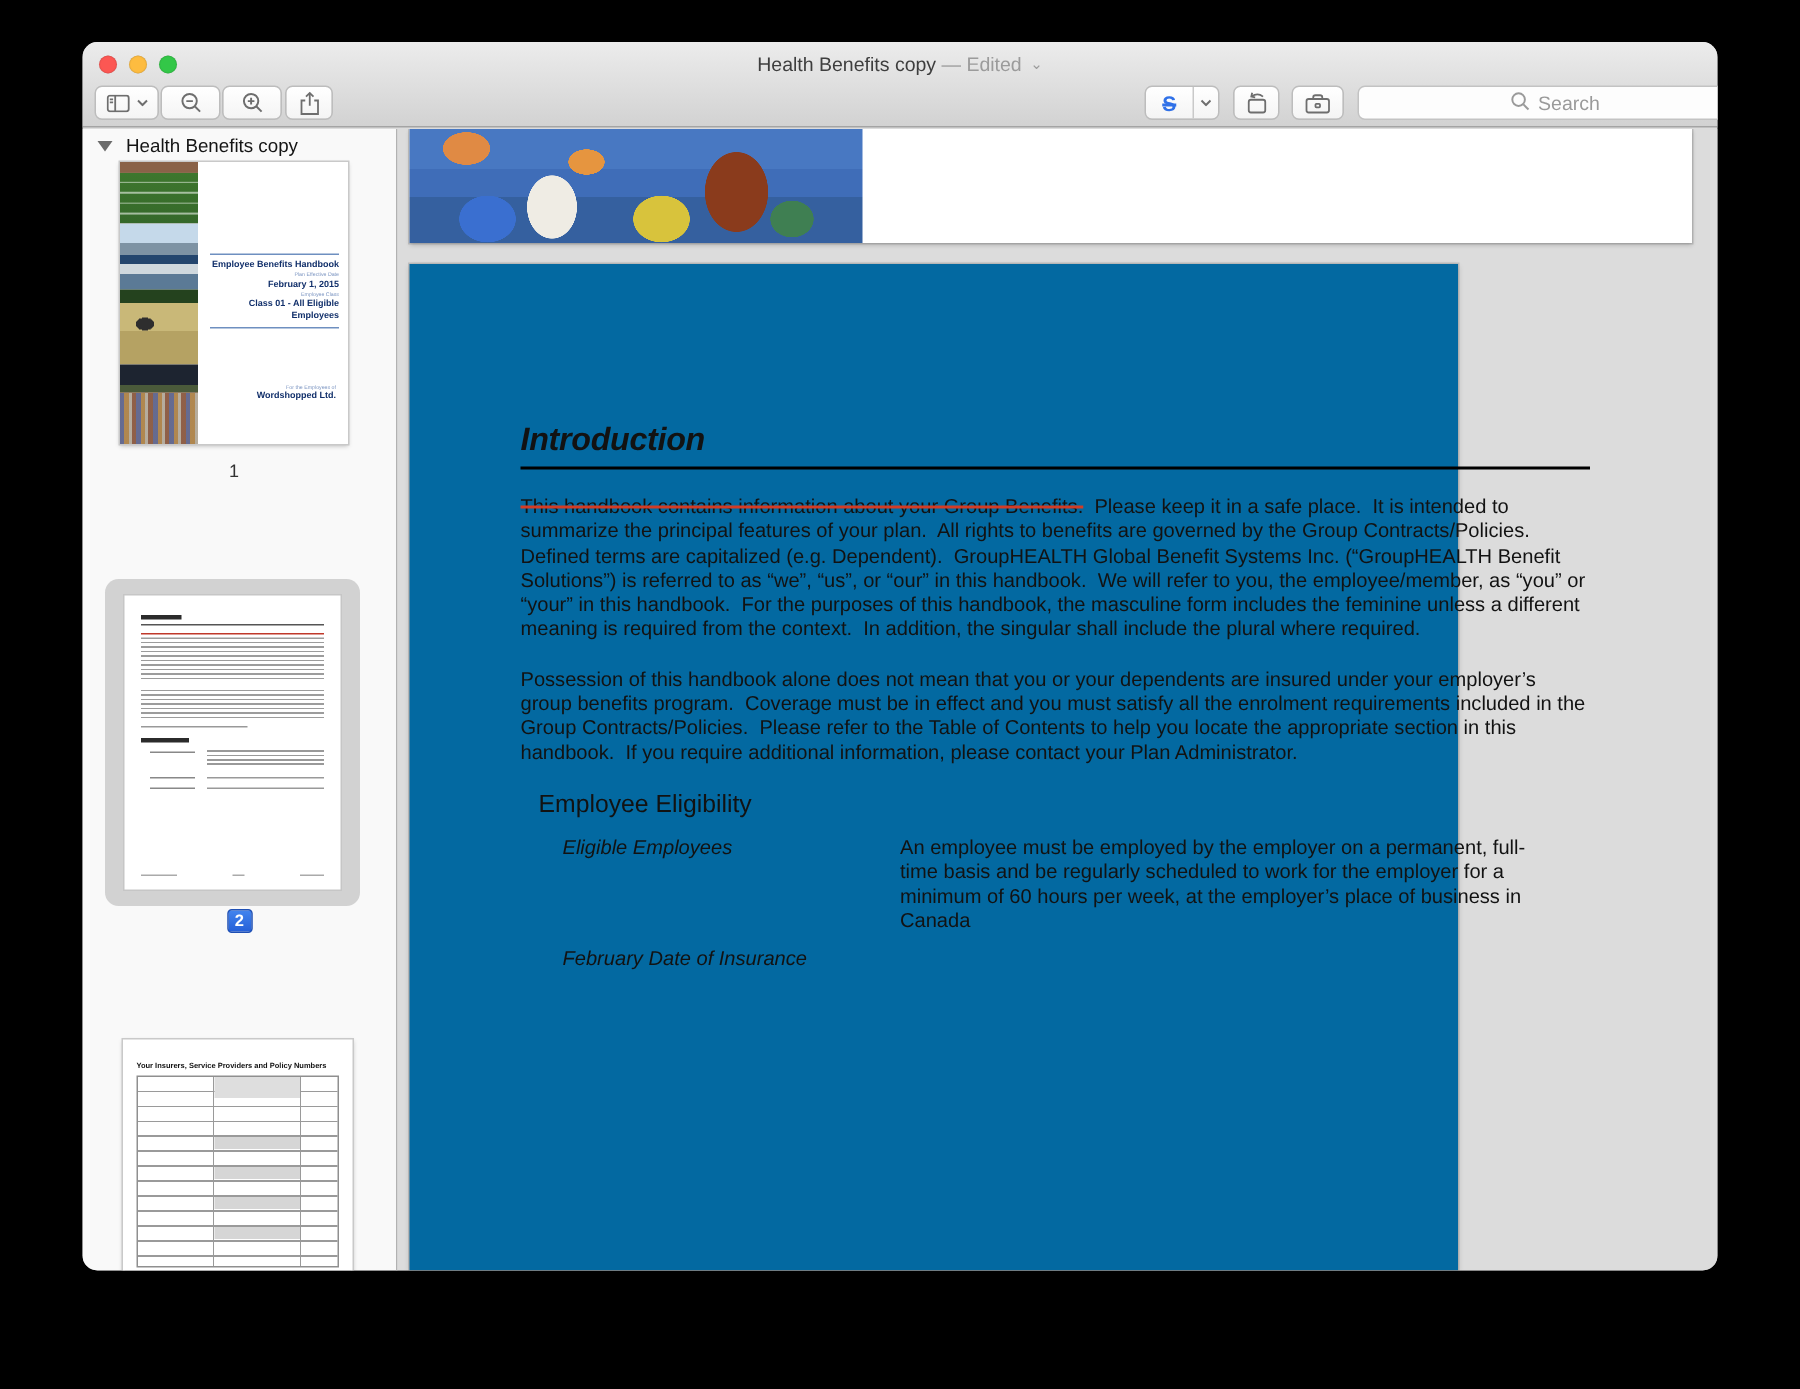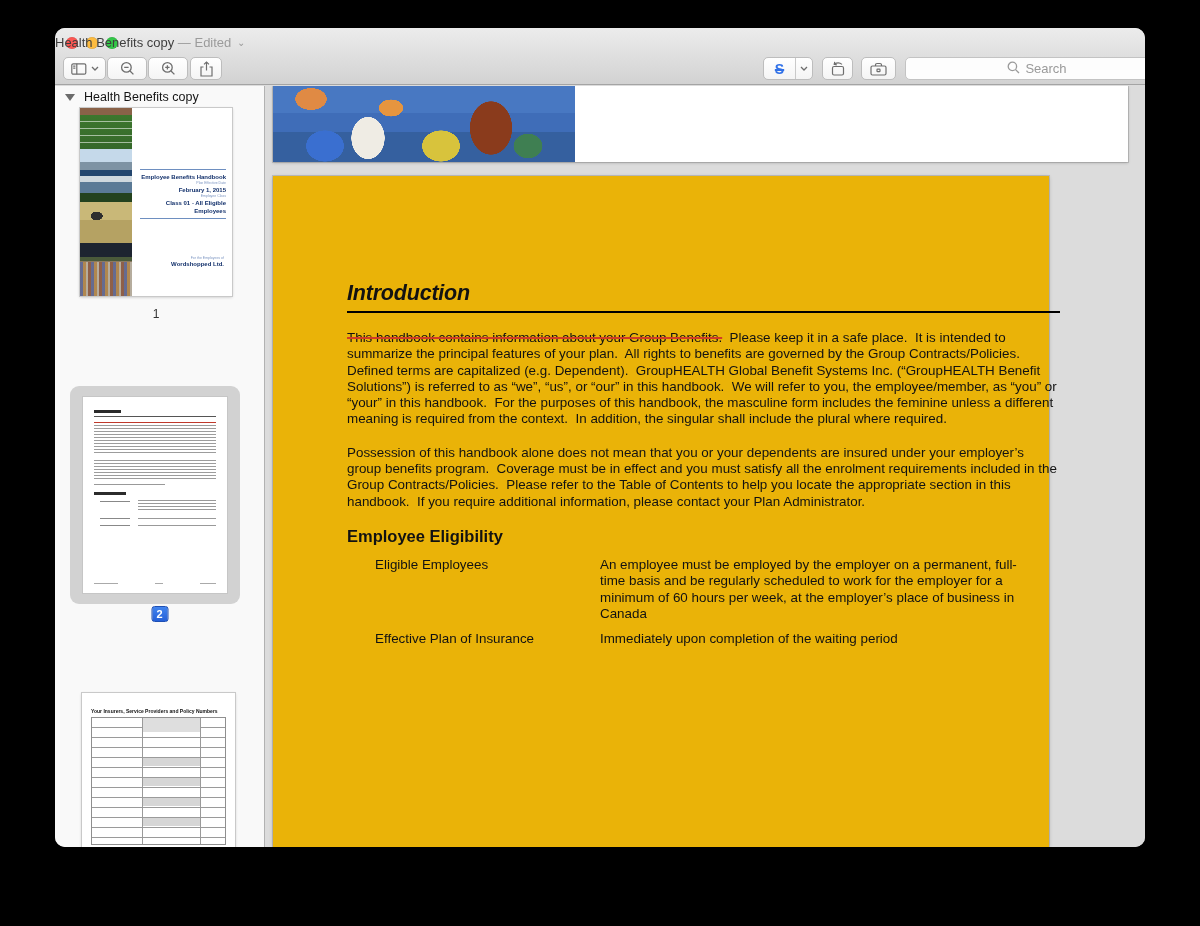--- a/index.html
+++ b/index.html
@@ -9,21 +9,21 @@
   .window{position:absolute;left:55px;top:28px;width:1090px;height:819px;
     border-radius:10px;overflow:hidden;background:#dcdcdc;
     box-shadow:0 0 0 1px rgba(0,0,0,.55), 0 30px 80px rgba(0,0,0,.8);}
 
   
   .header{position:absolute;left:0;top:0;right:0;height:57px;
     background:linear-gradient(#ececec,#d2d2d2);border-bottom:1px solid #a4a4a4;}
   .traffic{position:absolute;left:11px;top:9px;display:flex;gap:8px;}
   .light{width:12px;height:12px;border-radius:50%;box-shadow:inset 0 0 1px rgba(0,0,0,.35);}
   .light.red{background:#fc5753;} .light.yellow{background:#fdbc40;} .light.green{background:#33c748;}
-  .titlewrap{position:absolute;left:0;right:0;top:7px;text-align:left;font-size:13px;color:#3e3e3e;}
+  .titlewrap{position:absolute;left:0;right:0;top:7px;text-align:center;font-size:13px;color:#3e3e3e;}
   .titlewrap .status{color:#9b9b9b;}
   .titlewrap .chev{color:#9b9b9b;font-size:10px;vertical-align:1px;margin-left:2px;}
 
   .tbtn{position:absolute;top:29px;height:23px;border:1px solid #bdbdbd;border-radius:5px;
     background:linear-gradient(#ffffff,#f4f4f4);display:flex;align-items:center;justify-content:center;
     color:#6e6e6e;}
   .tbtn svg{display:block;}
   .seg{display:flex;align-items:stretch;padding:0;}
   .seg .cell{display:flex;align-items:center;justify-content:center;}
   .seg .cell+.cell{border-left:1px solid #c9c9c9;}
@@ -104,32 +104,32 @@
     box-shadow:0 0 0 1px rgba(0,0,0,.13),0 1px 3px rgba(0,0,0,.2);}
   .page1 .photo{position:absolute;left:0;top:0;width:302px;height:76px;background:
     radial-gradient(26px 18px at 38px 13px,#e08a44 0 60%,rgba(0,0,0,0) 61%),
     radial-gradient(20px 14px at 118px 22px,#e6953f 0 60%,rgba(0,0,0,0) 61%),
     radial-gradient(30px 38px at 95px 52px,#efece4 0 55%,rgba(0,0,0,0) 56%),
     radial-gradient(38px 48px at 218px 42px,#8a3b1c 0 55%,rgba(0,0,0,0) 56%),
     radial-gradient(34px 28px at 168px 60px,#d8c33c 0 55%,rgba(0,0,0,0) 56%),
     radial-gradient(34px 28px at 52px 60px,#3a6fd0 0 55%,rgba(0,0,0,0) 56%),
     radial-gradient(26px 22px at 255px 60px,#3f7f52 0 55%,rgba(0,0,0,0) 56%),
     linear-gradient(180deg,#4878c2 0 35%,#3f6db8 35% 60%,#35609f 60% 100%);}
-  .page2{position:absolute;left:8px;top:90px;width:776px;bottom:0;background:#eab308;
+  .page2{position:absolute;left:8px;top:90px;width:699px;bottom:0;background:#0369a1;
     box-shadow:0 0 0 1px rgba(0,0,0,.13),0 1px 4px rgba(0,0,0,.2);}
 
   .doc{position:absolute;left:74px;top:105px;width:713px;color:#121212;}
   .doc-h1{font-size:21.5px;line-height:25px;font-weight:700;font-style:italic;letter-spacing:-.2px;
     border-bottom:2.5px solid #000;padding-bottom:5px;margin:0 0 17px 0;}
   .doc p{font-size:13.4px;line-height:16.3px;margin:0 0 17px 0;white-space:pre-wrap;}
   .struck{text-decoration:line-through;text-decoration-color:#d23c26;text-decoration-thickness:1.5px;}
-  .doc-h2{font-size:16.5px;font-weight:700;margin:0 0 11px 0;}
+  .doc-h2{font-size:16.5px;font-weight:400;margin:0 0 11px 12px;}
   .defrow{display:grid;grid-template-columns:225px 440px;margin-left:28px;margin-bottom:9px;
     font-size:13.4px;line-height:16.3px;}
-  .defrow .label{}
+  .defrow .label{font-style:italic;}
 </style>
 </head>
 <body>
 
 <div class="window">
 
   <div class="header">
     <div class="traffic">
       <div class="light red"></div>
       <div class="light yellow"></div>
@@ -309,20 +309,19 @@
       <div class="doc">
         <div class="doc-h1">Introduction</div>
         <p><span class="struck">This handbook contains information about your Group Benefits.</span><span>  Please keep it in a safe place.  It is intended to summarize the principal features of your plan.  All rights to benefits are governed by the Group Contracts/Policies.  Defined terms are capitalized (e.g. Dependent).  GroupHEALTH Global Benefit Systems Inc. (“GroupHEALTH Benefit Solutions”) is referred to as “we”, “us”, or “our” in this handbook.  We will refer to you, the employee/member, as “you” or “your” in this handbook.  For the purposes of this handbook, the masculine form includes the feminine unless a different meaning is required from the context.  In addition, the singular shall include the plural where required.</span></p>
         <p>Possession of this handbook alone does not mean that you or your dependents are insured under your employer’s group benefits program.  Coverage must be in effect and you must satisfy all the enrolment requirements included in the Group Contracts/Policies.  Please refer to the Table of Contents to help you locate the appropriate section in this handbook.  If you require additional information, please contact your Plan Administrator.</p>
         <div class="doc-h2">Employee Eligibility</div>
         <div class="defrow">
           <div class="label">Eligible Employees</div>
           <div class="value">An employee must be employed by the employer on a permanent, full-time basis and be regularly scheduled to work for the employer for a minimum of 60 hours per week, at the employer’s place of business in Canada</div>
         </div>
         <div class="defrow">
-          <div class="label">Effective Plan of Insurance</div>
-          <div class="value">Immediately upon completion of the waiting period</div>
+          <div class="label">February Date of Insurance</div>
         </div>
       </div>
     </div>
   </div>
 
 </div>
 
 </body></html>

